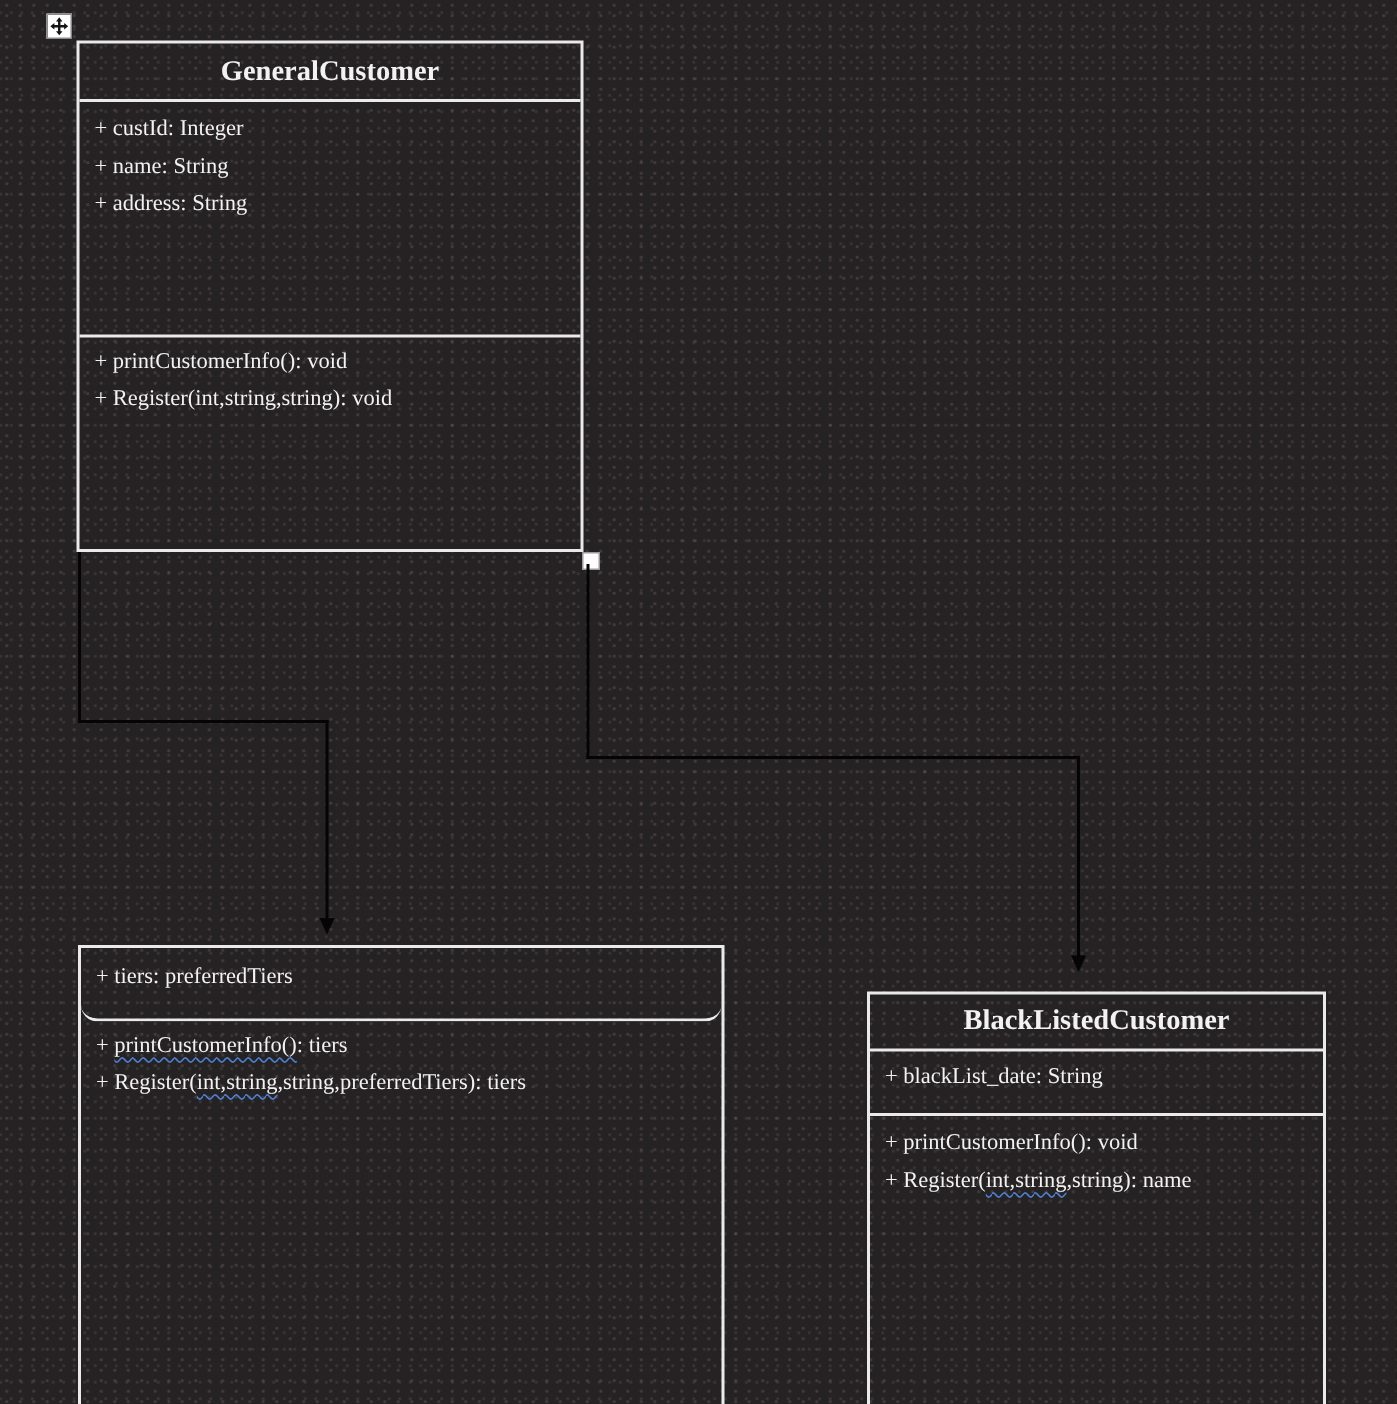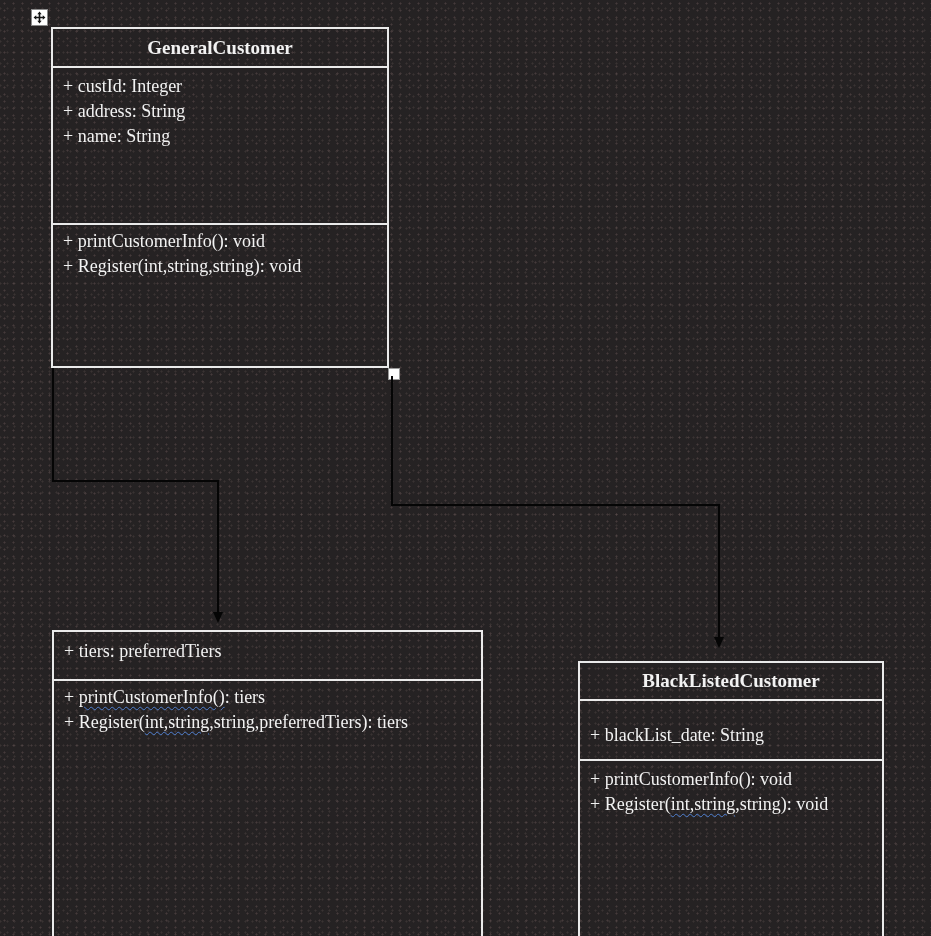--- a/index.html
+++ b/index.html
@@ -44,37 +44,37 @@
     display:flex;align-items:center;justify-content:center;
     font-weight:bold;font-size:19px;
     flex:0 0 auto;
   }
   .uml-attrs{
     border-bottom:2px solid var(--box-border);
     flex:0 0 auto;
   }
   .uml-methods{flex:1 1 auto;}
   .uml-line{
-    font-size:18px;line-height:25px;
+    font-size:15px;line-height:25px;
     padding-left:10px;padding-right:4px;
     white-space:nowrap;
   }
   #box-general{left:51px;top:27px;width:338px;height:341px;}
   #box-general .uml-header{height:37px;}
   #box-general .uml-attrs{height:149px;padding-top:6px;}
   #box-general .uml-methods{padding-top:4px;}
 
   #box-preferred{left:52px;top:630px;width:431px;height:330px;}
   #box-preferred .uml-header{height:33px;}
-  #box-preferred .uml-attrs{height:40px;padding-top:7px;}
+  #box-preferred .uml-attrs{height:40px;padding-top:7px;border-radius:11px;}
   #box-preferred .uml-methods{padding-top:4px;}
 
   #box-blacklisted{left:578px;top:661px;width:306px;height:300px;}
   #box-blacklisted .uml-header{height:36px;}
-  #box-blacklisted .uml-attrs{height:36px;padding-top:22px;}
+  #box-blacklisted .uml-attrs{height:36px;padding-top:5px;}
   #box-blacklisted .uml-methods{padding-top:6px;}
 
   .sq{
     text-decoration-line:underline;
     text-decoration-style:wavy;
     text-decoration-color:var(--squiggle);
     text-decoration-thickness:1px;
     text-underline-offset:3px;
     margin-top:12px;
   }
@@ -109,22 +109,22 @@
       <svg width="13" height="13" viewBox="0 0 24 24">
         <path d="M12 1 L16 6 H13.5 V10.5 H18 V8 L23 12 L18 16 V13.5 H13.5 V18 H16 L12 23 L8 18 H10.5 V13.5 H6 V16 L1 12 L6 8 V10.5 H10.5 V6 H8 Z" fill="#141414"></path>
       </svg>
     </span>
   </div>
 
   <div id="box-general" class="uml-box">
     <div class="uml-header">GeneralCustomer</div>
     <div class="uml-attrs">
       <div class="uml-line">+ custId: Integer</div>
+      <div class="uml-line">+ name: String</div>
       <div class="uml-line">+ address: String</div>
-      <div class="uml-line">+ name: String</div>
     </div>
     <div class="uml-methods">
       <div class="uml-line"><span>+ printCustomerInfo(): void</span></div>
       <div class="uml-line"><span>+ Register(int,string,string): void</span></div>
     </div>
   </div>
 
   <div class="seg" id="lc-v1"></div>
   <div class="seg" id="lc-h1"></div>
   <div class="seg" id="lc-v2"></div>
@@ -146,17 +146,17 @@
     </div>
   </div>
 
   <div id="box-blacklisted" class="uml-box">
     <div class="uml-header">BlackListedCustomer</div>
     <div class="uml-attrs">
       <div class="uml-line">+ blackList_date: String</div>
     </div>
     <div class="uml-methods">
       <div class="uml-line"><span>+ printCustomerInfo(): void</span></div>
-      <div class="uml-line"><span>+ Register(</span><span class="sq">int,string</span><span>,string): void</span></div>
+      <div class="uml-line"><span>+ Register(</span><span class="sq">int,string</span><span>,string): name</span></div>
     </div>
   </div>
 
 </div>
 
 </body></html>

